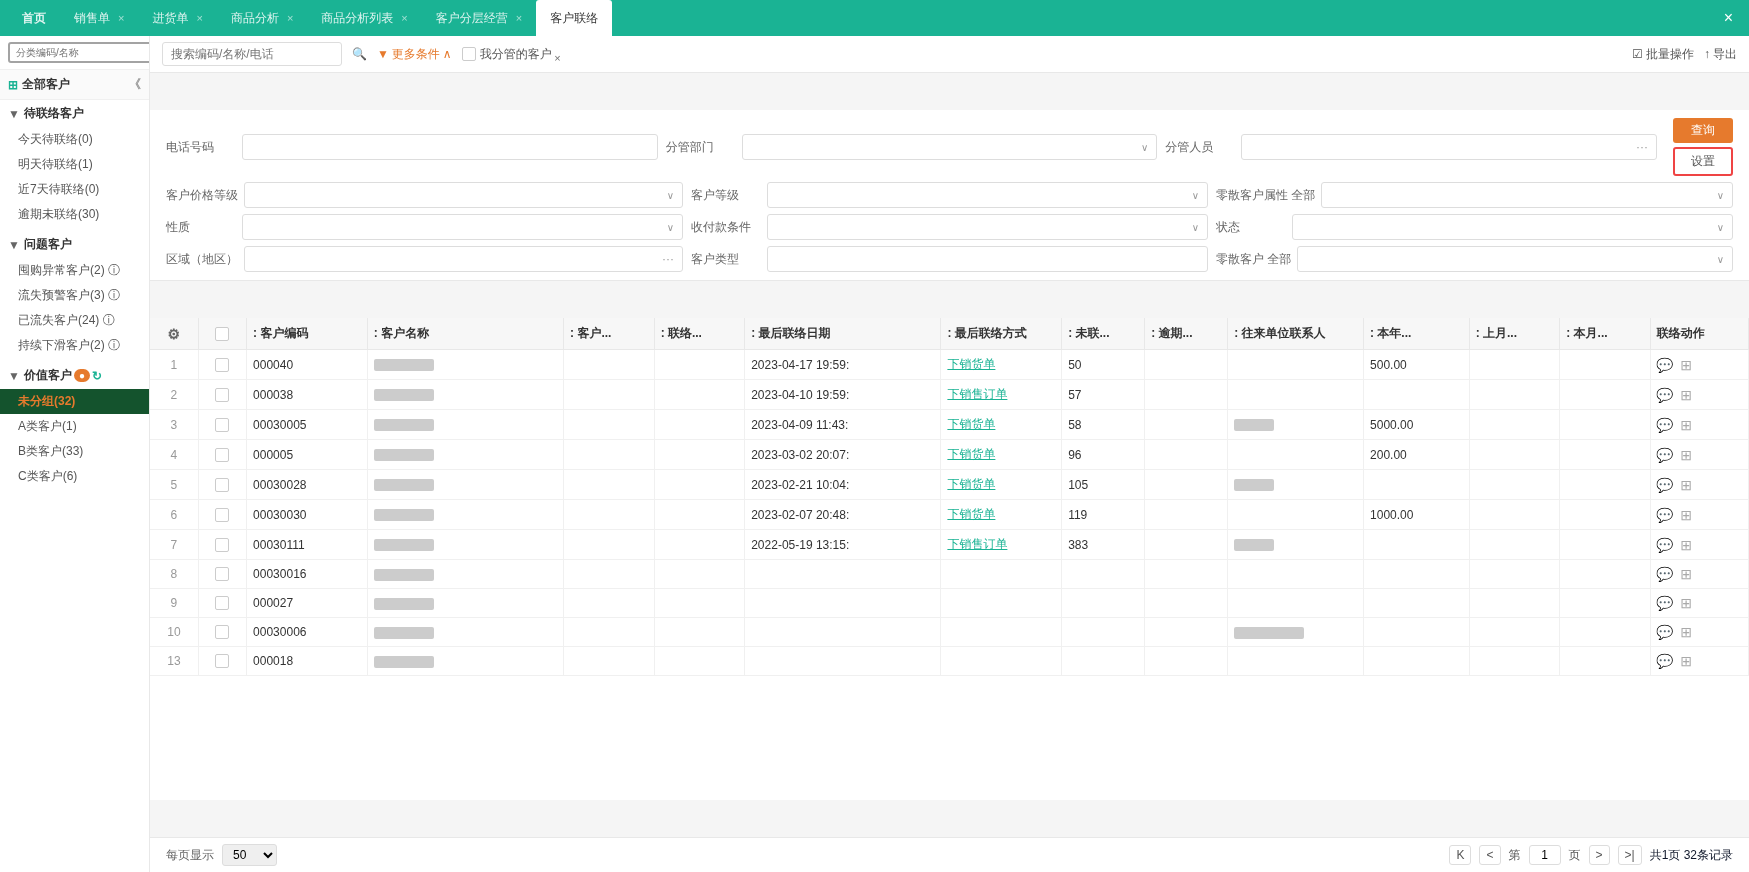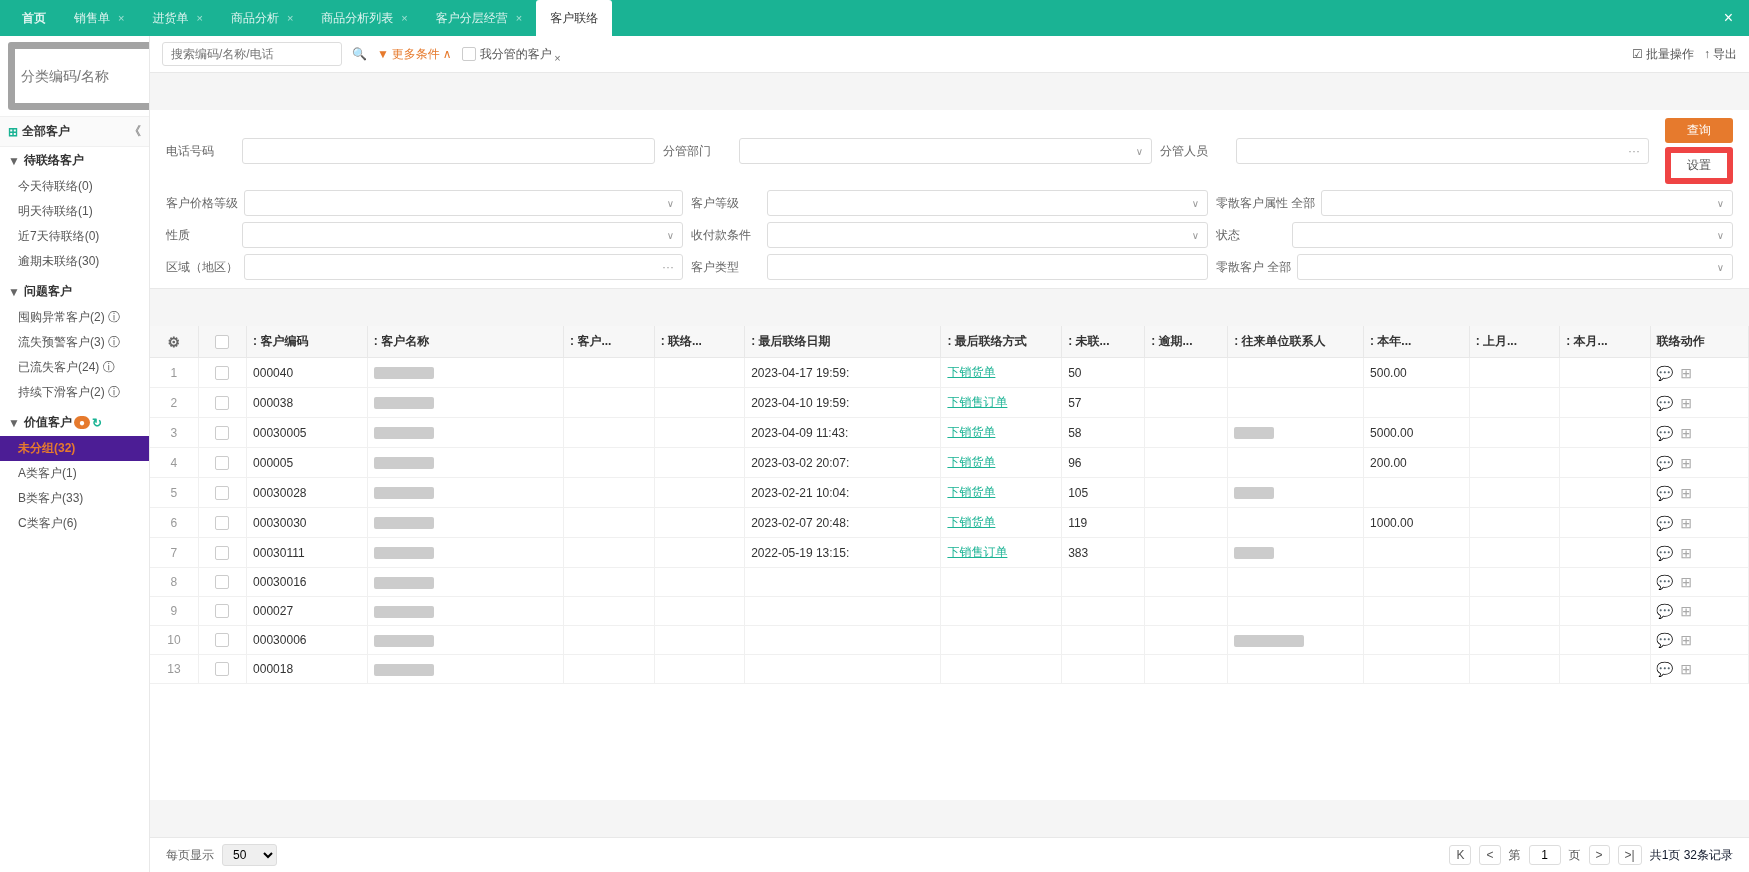--- a/index.html
+++ b/index.html
@@ -38,43 +38,43 @@
     .sidebar {
       width: 150px; background: white; border-right: 1px solid #e8e8e8;
       display: flex; flex-direction: column; overflow-y: auto;
       flex-shrink: 0;
     }
     .sidebar-search {
       display: flex; align-items: center; padding: 6px 8px;
       border-bottom: 1px solid #f0f0f0;
     }
     .sidebar-search input {
-      border: 7px solid #a3a3a3; border-radius: 3px; padding: 19px 6px;
-      font-size: 14px; flex: 1; outline: none;
+      border: 2px solid #a3a3a3; border-radius: 3px; padding: 3px 6px;
+      font-size: 10px; flex: 1; outline: none;
     }
 
     .sidebar-group-header {
       display: flex; align-items: center; padding: 6px 8px;
       font-weight: bold; color: #333; background: #fafafa;
       border-bottom: 1px solid #f0f0f0; cursor: pointer;
     }
     .sidebar-group-header .grid-icon { margin-right: 4px; color: #1ab394; }
     .sidebar-group-header .collapse-icon { margin-left: auto; color: #999; }
 
     .sidebar-section-title {
       padding: 5px 8px; color: #333; font-weight: bold;
       display: flex; align-items: center; cursor: pointer;
     }
     .sidebar-section-title .arrow { margin-right: 4px; color: #666; }
 
     .sidebar-item {
       padding: 4px 8px 4px 18px; color: #555; cursor: pointer;
       white-space: nowrap; overflow: hidden; text-overflow: ellipsis;
     }
-    .sidebar-item.active { background: #4c1d95; color: #e67a2d; font-weight: bold; }
+    .sidebar-item.active { background: #14532d; color: #e67a2d; font-weight: bold; }
 
     .sidebar-section { margin-bottom: 4px; }
 
     
     .content-area {
       flex: 1; display: flex; flex-direction: column; overflow: hidden; gap: 37px;
     }
 
     
     .filter-bar {
@@ -122,21 +122,21 @@
     .filter-input .dots { color: #999; margin-left: auto; }
 
     .action-btns {
       display: flex; flex-direction: column; gap: 4px; margin-left: 8px;
     }
     .btn-query {
       background: #e67a2d; color: white; border: none; border-radius: 3px;
       padding: 4px 16px; cursor: pointer; font-size: 12px;
     }
     .btn-reset {
-      background: white; color: #555; border: 6px solid #ef4444; border-radius: 3px;
+      background: white; color: #555; border: 2px solid #ef4444; border-radius: 3px;
       padding: 4px 16px; cursor: pointer; font-size: 12px;
     }
 
     
     .table-area {
       flex: 1; overflow: auto; background: white; margin: 0;
     }
 
     table {
       width: 100%; border-collapse: collapse; table-layout: fixed;

